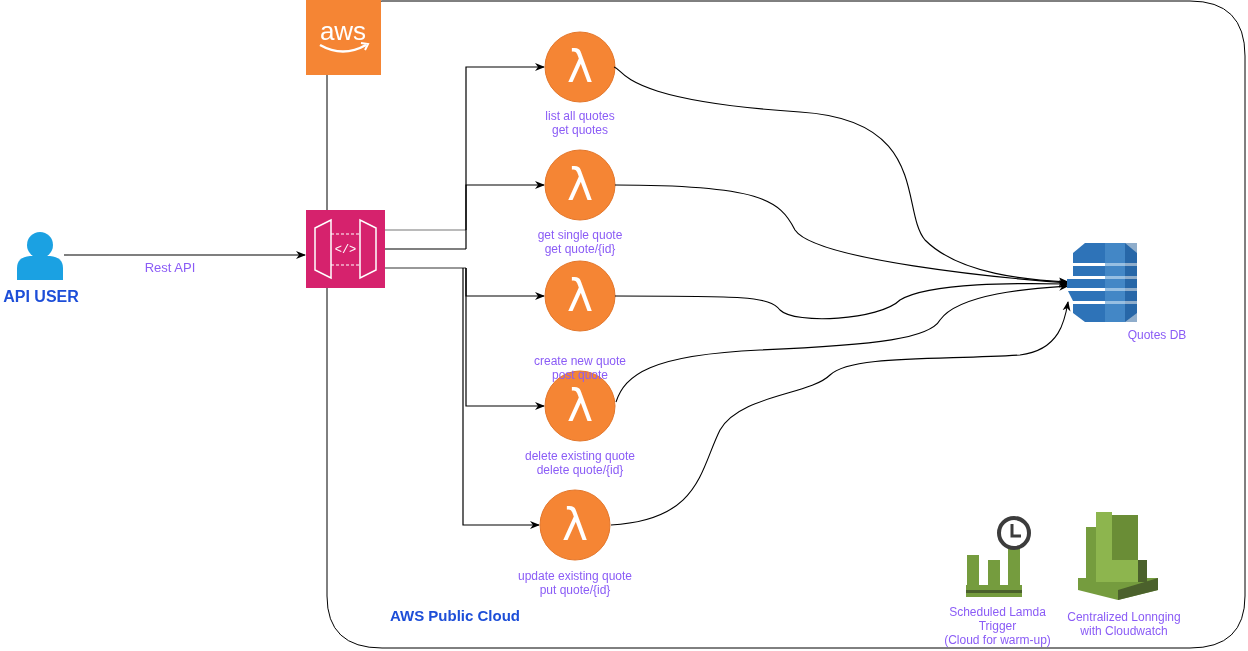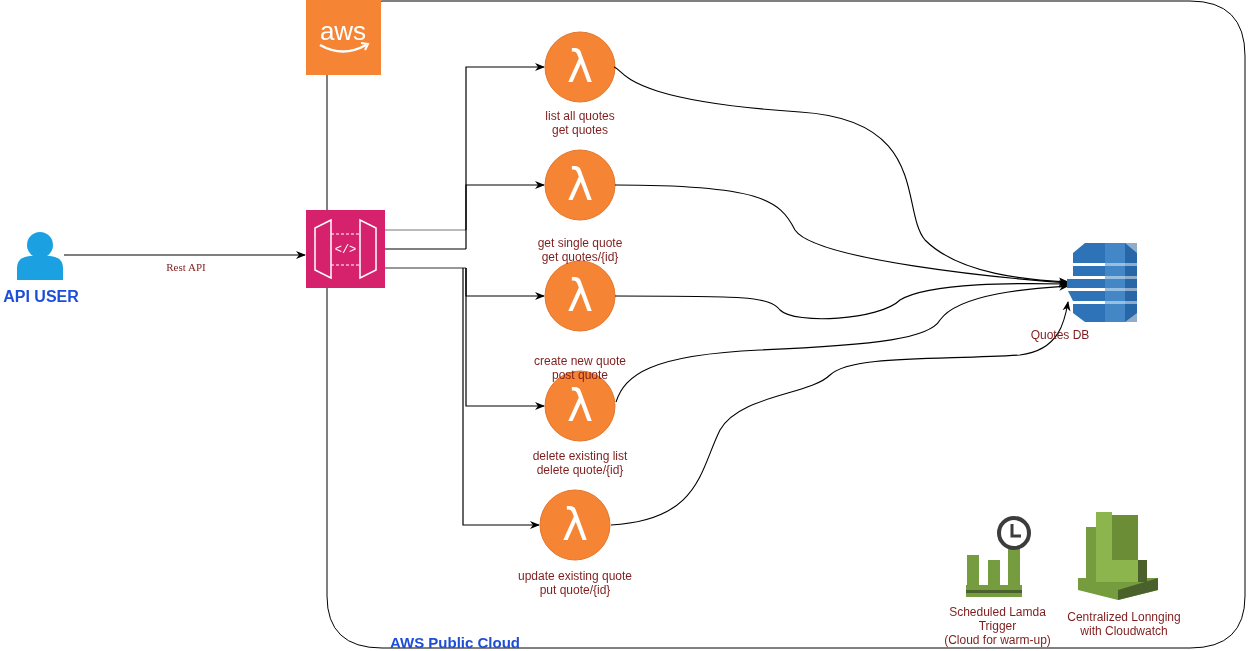--- a/index.html
+++ b/index.html
@@ -1,19 +1,19 @@
 <!DOCTYPE html>
 <html><head>
 <meta charset="utf-8">
 <style>
   html, body { margin:0; padding:0; background:#ffffff; }
   body { width:1248px; height:651px; position:relative; overflow:hidden;
          font-family:"Liberation Sans", sans-serif; }
   #diagram { position:absolute; left:0; top:0; }
-  .lbl { position:absolute; text-align:center; font-size:12px; color:#7f1d1d; line-height:14px;
+  .lbl { position:absolute; text-align:center; font-size:12px; color:#8b5cf6; line-height:14px;
          font-family:"Liberation Sans", sans-serif; }
   .bold { font-weight:bold; color:#1d4ed8; }
 </style>
 </head>
 <body>
 
 <svg id="diagram" width="1248" height="651" viewBox="0 0 1248 651">
   <defs>
     <marker id="arr" markerWidth="10" markerHeight="10" refX="9" refY="5" orient="auto" markerUnits="userSpaceOnUse">
       <path d="M0,1 L10,5 L0,9 L3,5 Z" fill="#000"></path>
@@ -110,48 +110,48 @@
     <path d="M1118,590 L1158,578 L1158,590 L1118,600 Z" fill="#4B612C"></path>
     <rect x="1086" y="527" width="10" height="55" fill="#759C3E"></rect>
     <rect x="1096" y="512" width="16" height="70" fill="#8DB54E"></rect>
     <rect x="1112" y="515" width="26" height="67" fill="#6A8D36"></rect>
     <rect x="1112" y="560" width="35" height="22" fill="#8DB54E"></rect>
     <rect x="1138" y="560" width="9" height="22" fill="#4B612C"></rect>
   </g>
 </svg>
 
 <div class="lbl bold" style="left:0;top:288px;width:82px;font-size:16px;line-height:18px;">API USER</div>
-<div class="lbl" style="left:136px;top:259px;width:100px;font-size:11px;line-height:17px;font-family:Liberation Serif, serif;">Rest API</div>
+<div class="lbl" style="left:120px;top:259px;width:100px;font-size:13px;line-height:17px;">Rest API</div>
 
 <div class="lbl" style="left:510px;top:109px;width:140px;">
   <div>list all quotes</div>
   <div>get quotes</div>
 </div>
-<div class="lbl" style="left:510px;top:228px;width:140px;margin-top:8px;">
+<div class="lbl" style="left:510px;top:228px;width:140px;">
   <div>get single quote</div>
-  <div>get quotes/{id}</div>
+  <div>get quote/{id}</div>
 </div>
 <div class="lbl" style="left:510px;top:354px;width:140px;">
   <div>create new quote</div>
   <div>post quote</div>
 </div>
 <div class="lbl" style="left:505px;top:449px;width:150px;">
-  <div>delete existing list</div>
+  <div>delete existing quote</div>
   <div>delete quote/{id}</div>
 </div>
 <div class="lbl" style="left:500px;top:569px;width:150px;">
   <div>update existing quote</div>
   <div>put quote/{id}</div>
 </div>
 
-<div class="lbl" style="left:1010px;top:328px;width:100px;">Quotes DB</div>
+<div class="lbl" style="left:1107px;top:328px;width:100px;">Quotes DB</div>
 
 <div class="lbl" style="left:935px;top:605px;width:125px;">
   <div>Scheduled Lamda</div>
   <div>Trigger</div>
   <div>(Cloud for warm-up)</div>
 </div>
 <div class="lbl" style="left:1059px;top:610px;width:130px;">
   <div>Centralized Lonnging</div>
   <div>with Cloudwatch</div>
 </div>
 
-<div class="lbl bold" style="left:390px;top:634px;width:150px;text-align:left;font-size:15px;line-height:17px;">AWS Public Cloud</div>
+<div class="lbl bold" style="left:390px;top:607px;width:150px;text-align:left;font-size:15px;line-height:17px;">AWS Public Cloud</div>
 
 </body></html>

